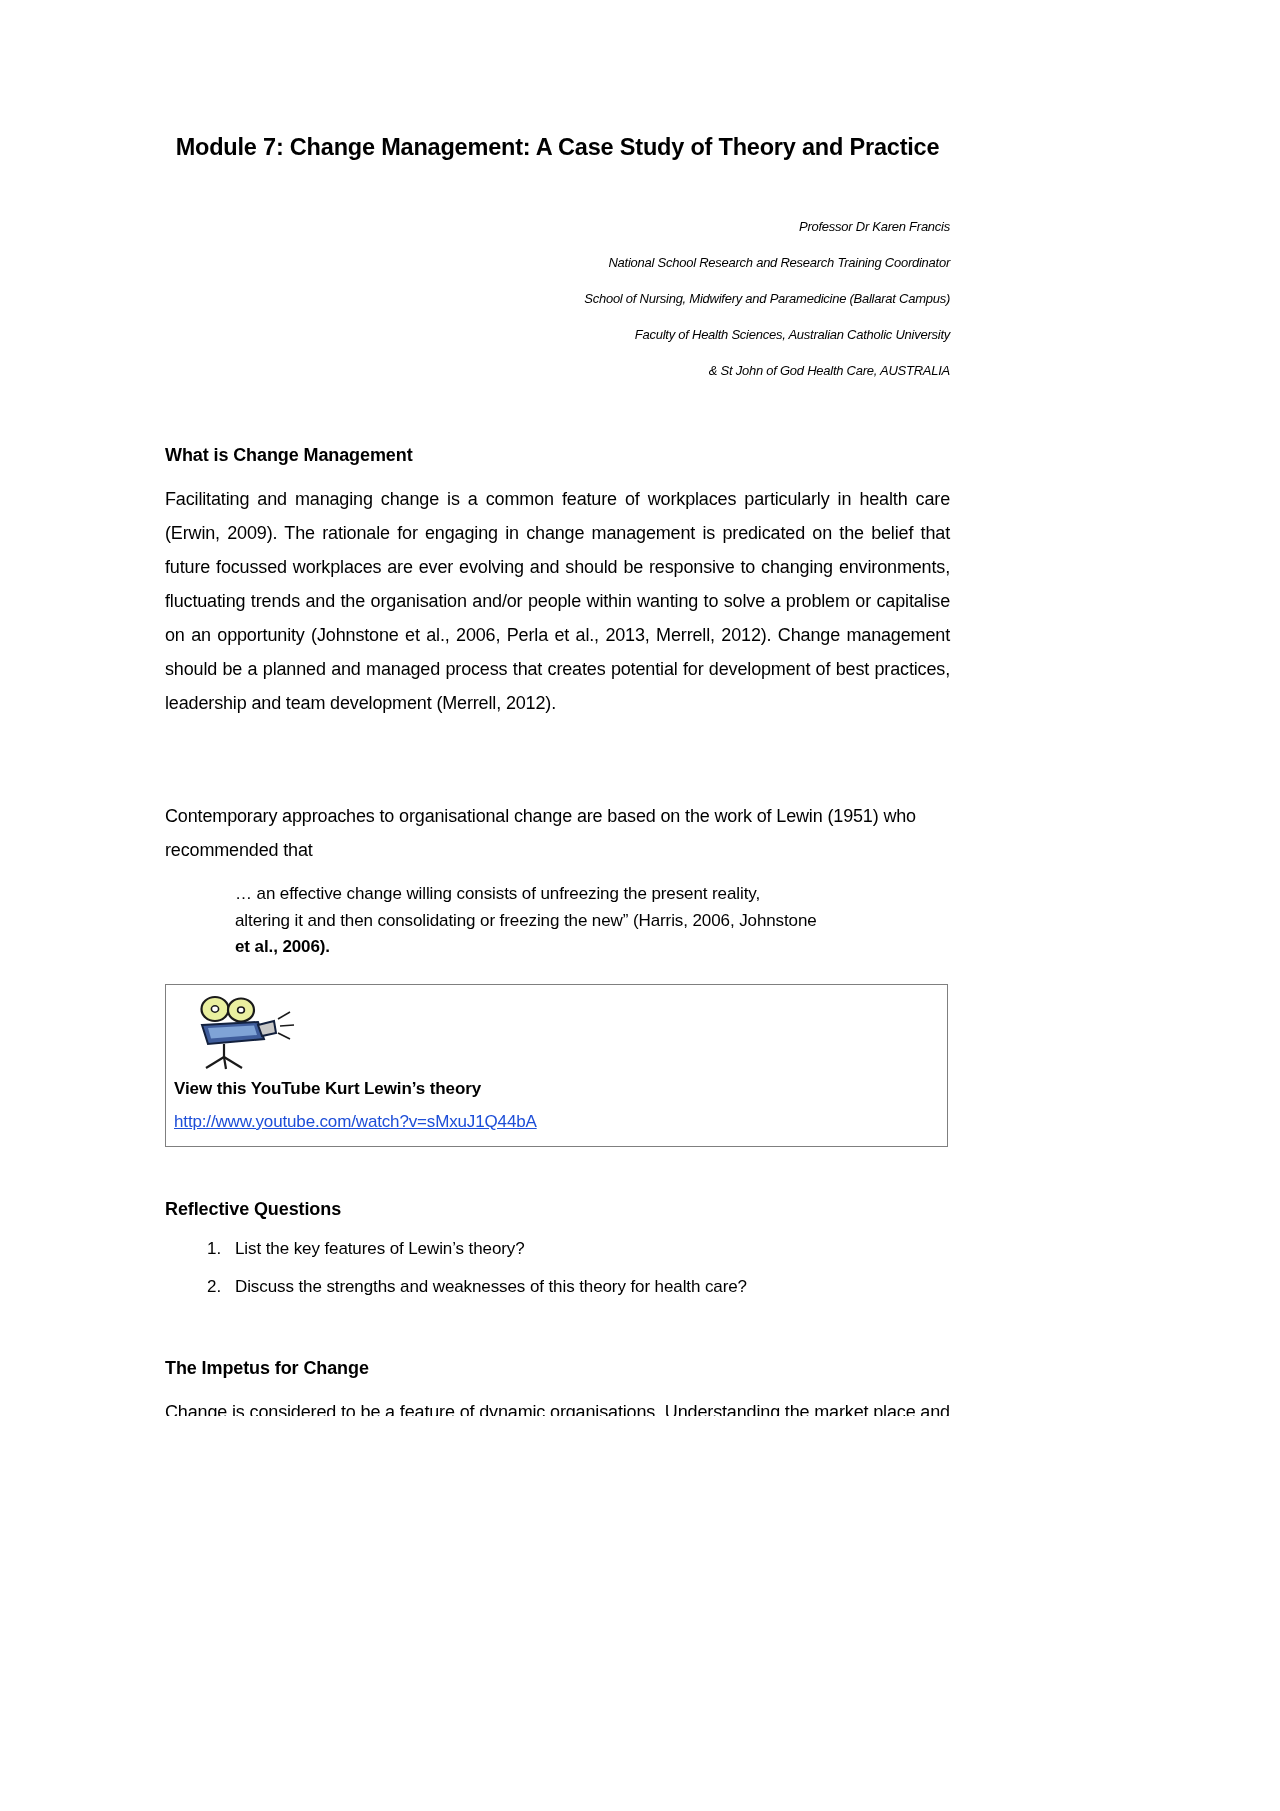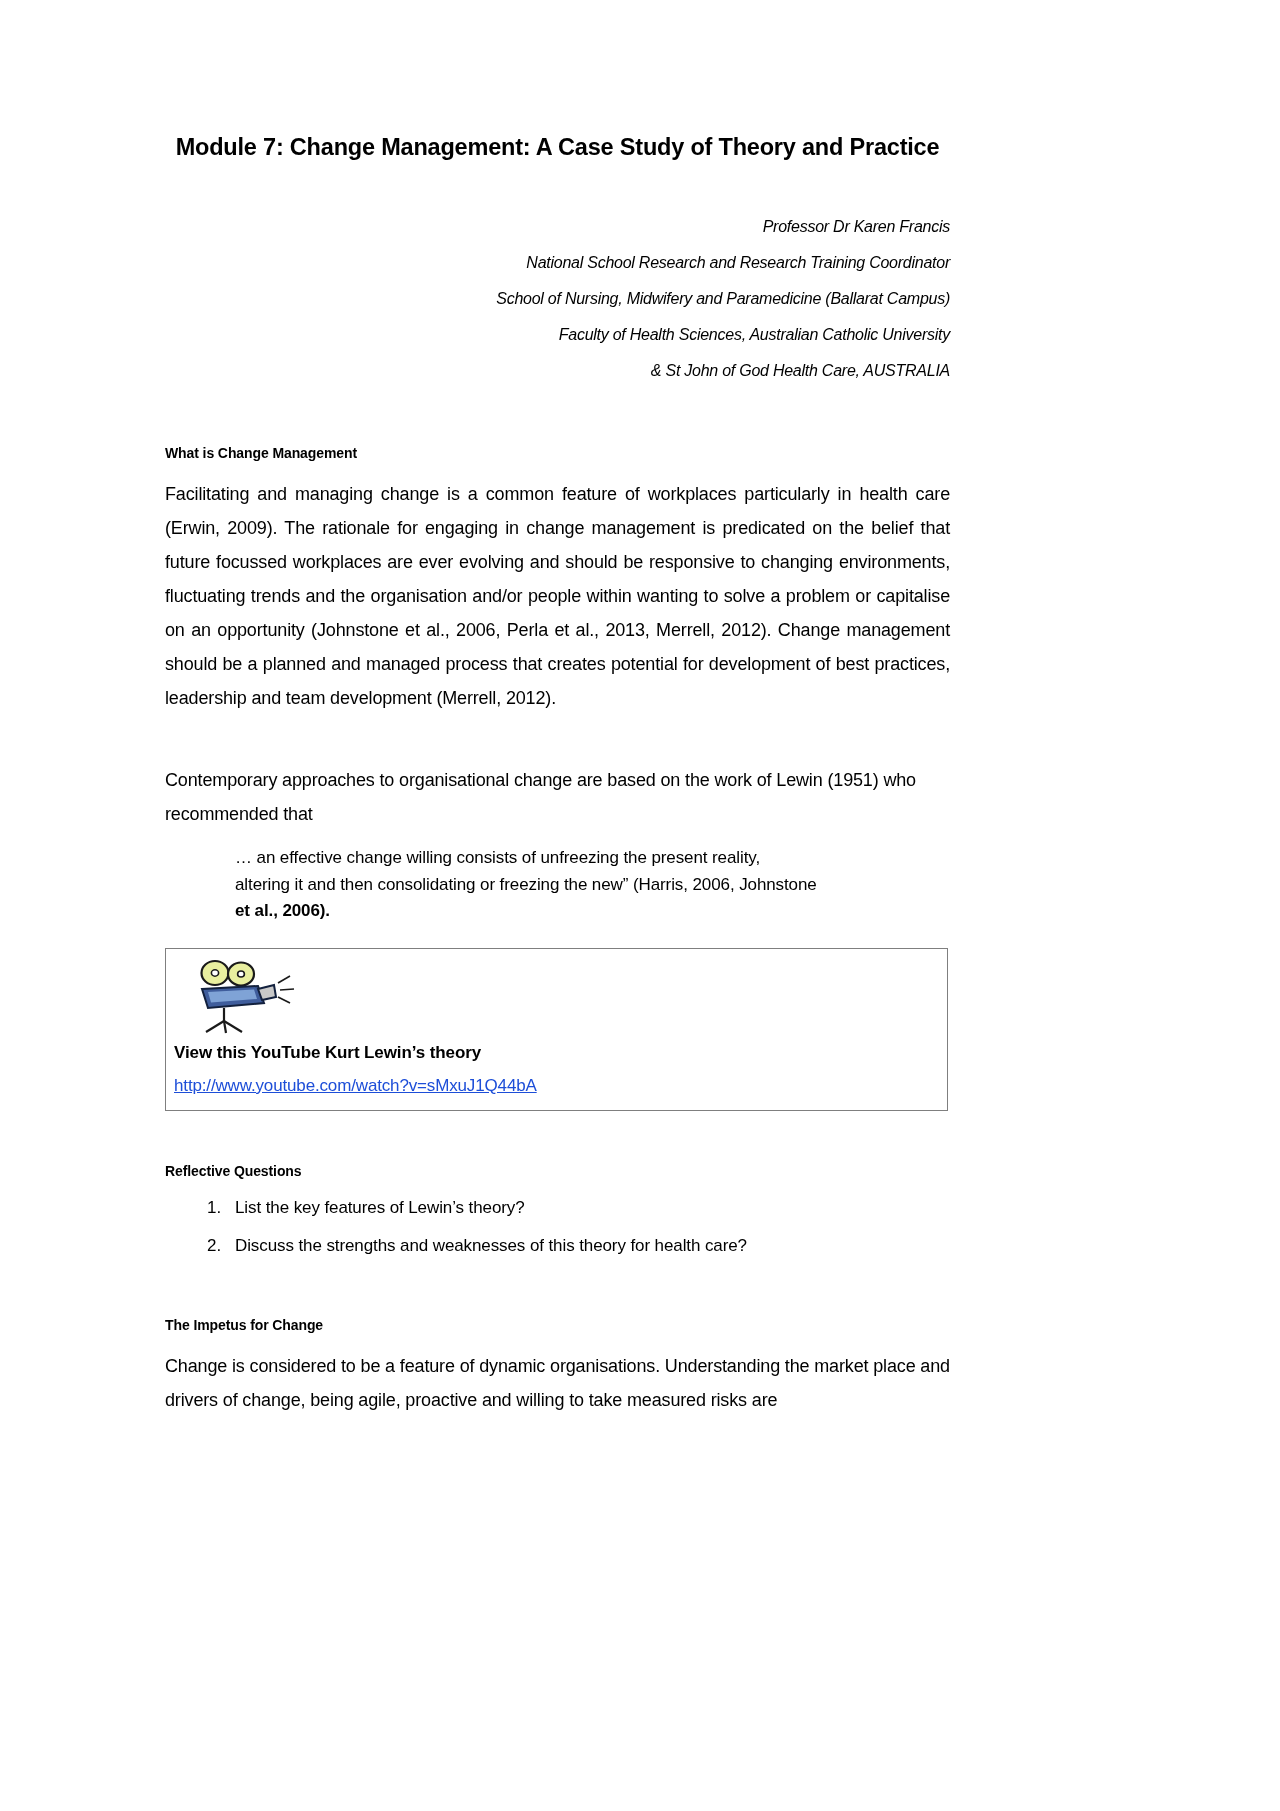--- a/index.html
+++ b/index.html
@@ -35,47 +35,47 @@
     margin: 0;
     padding-top: 133px;
     line-height: 1.25;
   }
 
   
   .author-block {
     margin-top: 47px;
     text-align: right;
     font-style: italic;
-    font-size: 16px;
+    font-size: 13px;
     line-height: 36px;
     letter-spacing: -0.25px;
   }
   .author-line { display: block; white-space: nowrap; }
 
   
   .section-heading {
-    font-size: 14px;
+    font-size: 18px;
     font-weight: bold;
     letter-spacing: -0.1px;
     margin: 0;
   }
   .h-what  { margin-top: 56px; }
   .h-reflective { margin-top: 52px; }
   .h-impetus { margin-top: 52px; }
 
   
   p.body {
     font-size: 18px;
     line-height: 34px;
     text-align: justify;
     margin: 0;
     letter-spacing: -0.15px;
   }
   p.body.first { margin-top: 16px; }
-  p.body.spaced { margin-top: 48px; }
+  p.body.spaced { margin-top: 79px; }
   p.body.ragged { text-align: left; }
 
   
   .blockquote {
     margin: 14px 0 0 70px;
     width: 640px;
     font-size: 17px;
     line-height: 26.5px;
     text-align: justify;
     letter-spacing: -0.1px;

